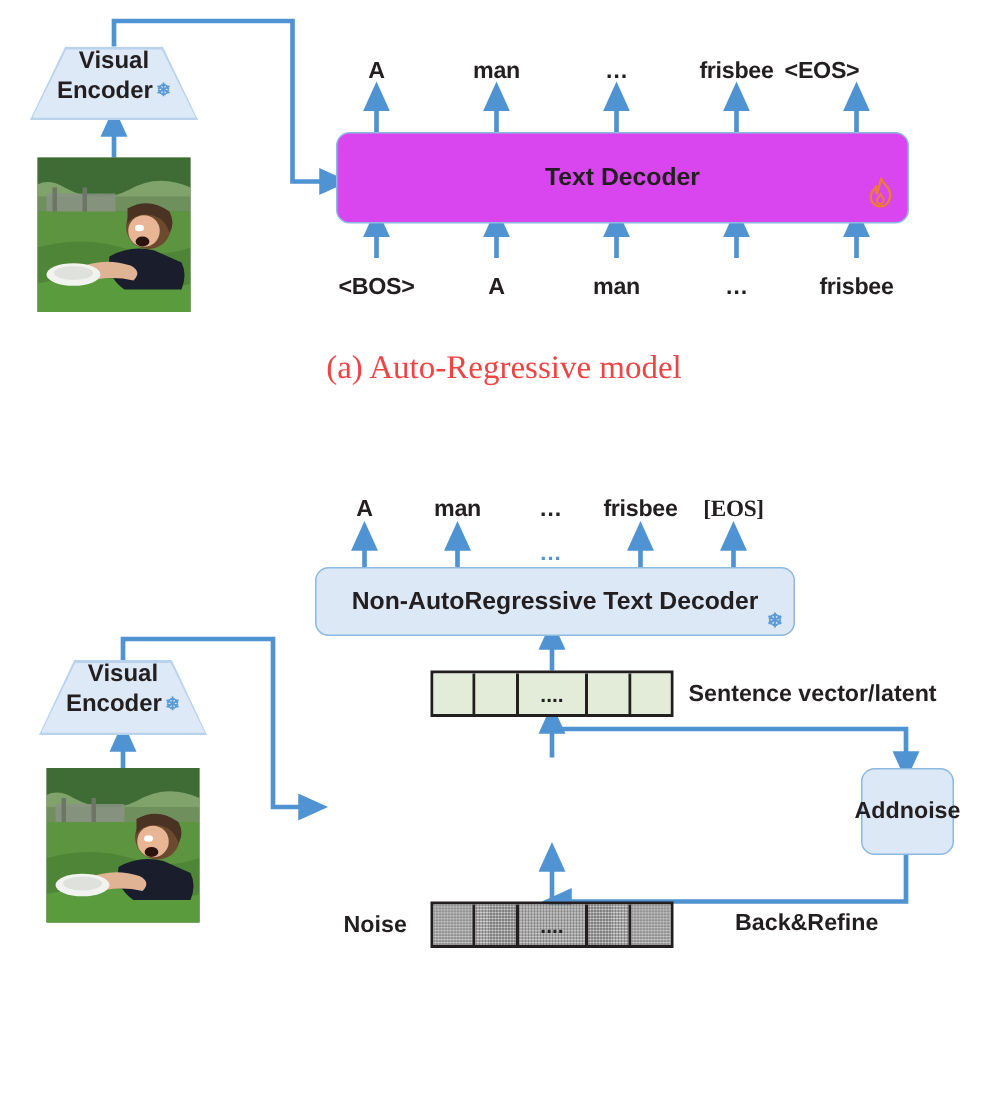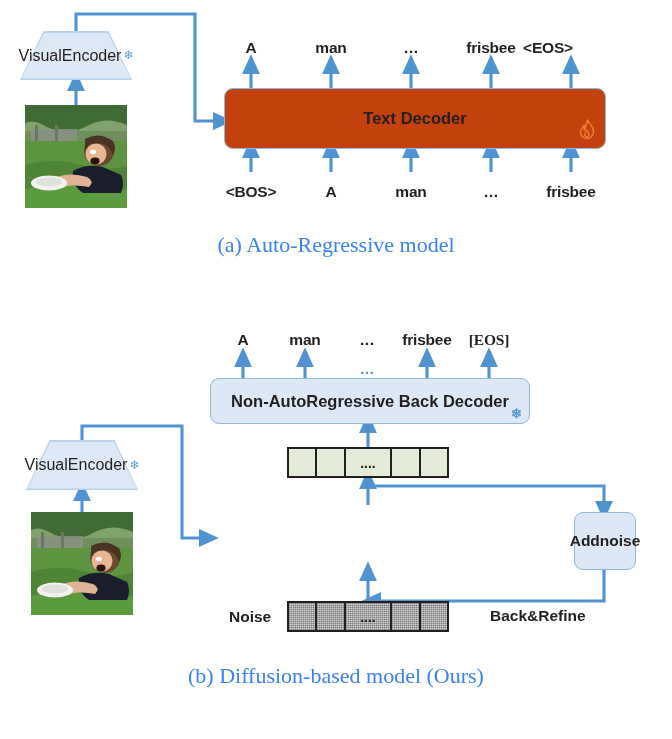--- a/index.html
+++ b/index.html
@@ -44,36 +44,36 @@
     justify-content:center;
   }
   .trap-shape{
     -webkit-clip-path:polygon(21% 0%, 79% 0%, 100% 100%, 0% 100%);
     clip-path:polygon(21% 0%, 79% 0%, 100% 100%, 0% 100%);
     border:none;
   }
   .trap-wrap{position:absolute;}
   .trap-label{
     position:absolute;left:0;top:0;width:100%;height:100%;
-    display:flex;flex-direction:row;align-items:center;justify-content:center;
-    font-weight:normal;font-size:16px;line-height:1.22;color:#231f20;
+    display:flex;flex-direction:column;align-items:center;justify-content:flex-start;
+    font-weight:bold;font-size:16px;line-height:1.22;color:#231f20;
     pointer-events:none;
   }
   .trap-label .r2{display:flex;align-items:center;gap:2px;}
 
   
   .rbox{
     position:absolute;
     border-radius:9px;
     border:1.7px solid #8cb9e0;
     display:flex;align-items:center;justify-content:center;
     font-weight:bold;
     color:#231f20;
   }
-  .rbox.peach{background:#c2410c;}
+  .rbox.peach{background:#d946ef;}
   .rbox.blue{background:#dce8f5;}
 
   
   .strip{position:absolute;display:flex;border:2px solid #231f20;box-sizing:border-box;}
   .strip .cell{
     flex:1 1 0;
     border-right:2px solid #231f20;
     box-sizing:border-box;
     display:flex;align-items:center;justify-content:center;
     font-weight:bold;font-size:14px;color:#231f20;
@@ -89,21 +89,21 @@
   }
   .strip.noise .cell.wide{flex:1.7 1 0;}
 
   
   .caption{
     position:absolute;
     width:100%;
     text-align:center;
     font-family:"Liberation Serif", serif;
     font-size:22px;
-    color:#3b82f6;
+    color:#ef4444;
     white-space:nowrap;
   }
 
   
   .photo{
     position:absolute;
     overflow:hidden;
     background:#2f5d22;
   }
   .photo svg{display:block;}
@@ -260,51 +260,51 @@
     <div class="trap-label">
       <span>Visual</span>
       <span class="r2">
         <span>Encoder</span>
         <span class="snow">❄</span>
       </span>
     </div>
   </div>
 
   <div class="rbox blue" style="left:210px;top:378px;width:318px;height:44px;font-size:16.5px;">
-    <span>Non-AutoRegressive Back Decoder</span>
+    <span>Non-AutoRegressive Text Decoder</span>
     <span class="snow big" style="position:absolute;right:7px;bottom:3px;">❄</span>
   </div>
 
   <div class="tok" style="left:243px;top:331px;">A</div>
   <div class="tok" style="left:305px;top:331px;">man</div>
   <div class="tok" style="left:367px;top:331px;">…</div>
   <div class="tok" style="left:427px;top:331px;">frisbee</div>
   <div class="tok" style="left:489px;top:331px;font-family:Liberation Serif, serif;">[EOS]</div>
   <div class="dots-blue" style="left:367px;top:360px;">…</div>
 
   <div class="strip green" style="left:287px;top:447px;width:162px;height:31px;">
     <div class="cell"></div>
     <div class="cell"></div>
     <div class="cell wide">....</div>
     <div class="cell"></div>
     <div class="cell"></div>
   </div>
+  <div class="sidelabel" style="left:459px;top:454px;">Sentence vector/latent</div>
 
 
   <div class="rbox blue" style="left:574px;top:512px;width:60px;height:56px;flex-direction:row;font-size:15.5px;line-height:1.25;">
     <span>Add</span>
     <span>noise</span>
   </div>
 
   <div class="strip noise" style="left:287px;top:601px;width:162px;height:31px;">
     <div class="cell"></div>
     <div class="cell"></div>
     <div class="cell wide">....</div>
     <div class="cell"></div>
     <div class="cell"></div>
   </div>
   <div class="sidelabel" style="left:229px;top:608px;">Noise</div>
 
   <div class="sidelabel" style="left:490px;top:607px;">Back&amp;Refine</div>
 
-  <div class="caption" style="top:663px;">(b) Diffusion-based model (Ours)</div>
 
 </div>
 
 </body></html>

